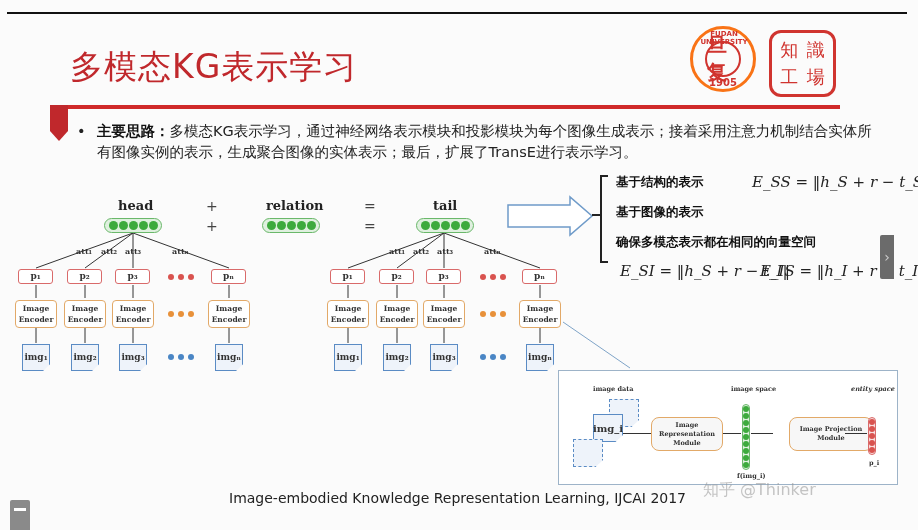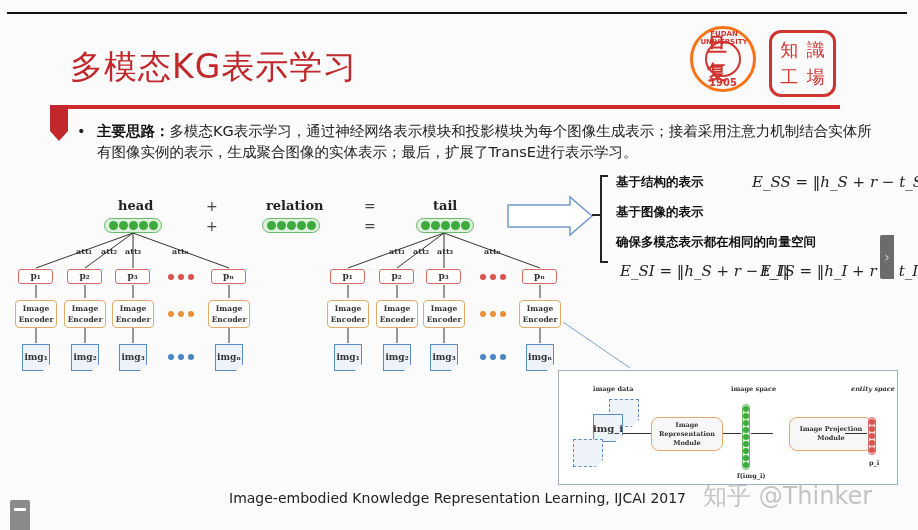--- a/index.html
+++ b/index.html
@@ -43,21 +43,21 @@
   .inset .lbl { position: absolute; font-family: "DejaVu Serif", serif; font-size: 6.5px; font-weight:bold; color:#333; }
   .inset .module { position: absolute; height: 34px; border: 1.5px solid #e2a968; border-radius: 8px; background:#f7f7f7; font-family:"DejaVu Serif", serif; font-size: 6.5px; font-weight:bold; text-align:center; display:flex; align-items:center; justify-content:center; color:#333; line-height: 9px; }
   .inset .vcol { position: absolute; width: 8px; border-radius: 4px; display:flex; flex-direction:column; align-items:center; gap: 1px; padding: 1px 0; }
   .inset .vcol i { display:block; width: 6px; height: 6px; border-radius: 50%; }
   .inset .hline { position: absolute; height: 1px; background:#333; }
   .inset .doc { position: absolute; width: 30px; height: 28px; border: 1.5px dashed #5a8bc4; background:#eef3fa; clip-path: polygon(0 0,100% 0,100% 75%,75% 100%,0 100%); }
 
   .connector { position: absolute; left: 0; top: 0; }
 
   .citation { position: absolute; left: 229px; top: 490px; font-size: 14px; color: #222; font-family: "DejaVu Sans", sans-serif; }
-  .watermark { position: absolute; left: 703px; top: 480px; font-size: 24px; color: rgba(150,150,150,0.55); font-family: "DejaVu Sans", sans-serif; }
+  .watermark { position: absolute; left: 703px; top: 480px; font-size: 16px; color: rgba(150,150,150,0.55); font-family: "DejaVu Sans", sans-serif; }
   .corner-btn { position: absolute; left: 10px; top: 500px; width: 20px; height: 30px; background: #8a8a8a; border-radius: 2px 2px 0 0; }
   .corner-btn::after { content:""; position:absolute; left: 4px; top: 8px; width: 12px; height: 3px; background:#fff; }
 </style>
 </head>
 <body>
 
 <div class="slide">
   <div class="top-rule"></div>
 
   <div class="title">多模态KG表示学习</div>

